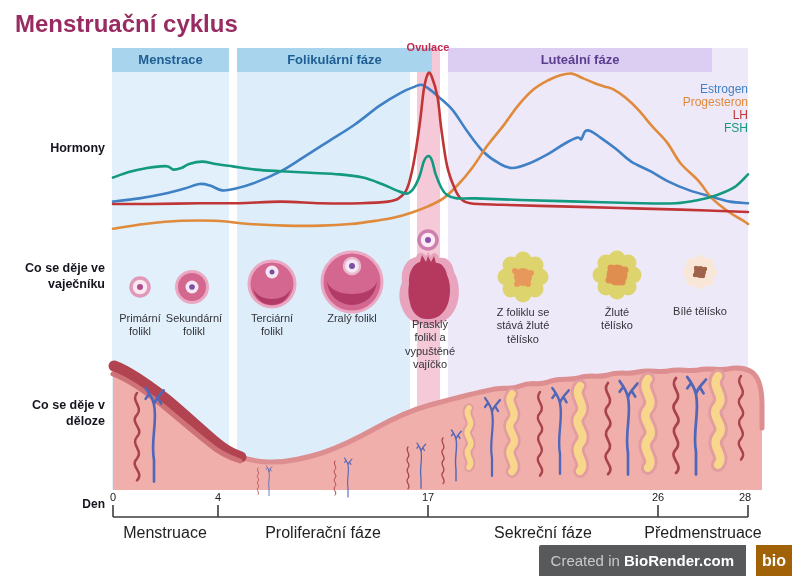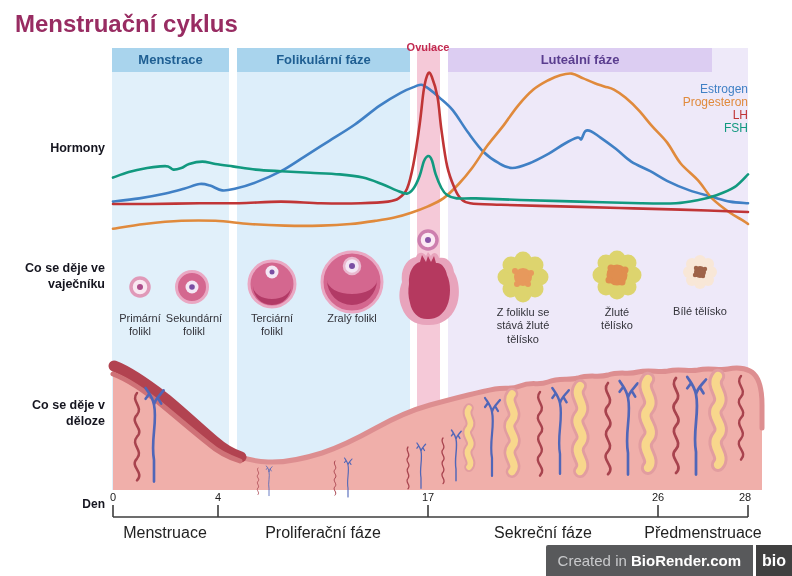--- a/index.html
+++ b/index.html
@@ -16,35 +16,35 @@
   .legend-item{position:absolute;right:44px;text-align:right;font-size:12px;line-height:13px;}
   .follicle-label{position:absolute;transform:translateX(-50%);text-align:center;
                   font-size:11px;line-height:1.22;color:#33333a;white-space:pre-line;}
   .tick-label{position:absolute;top:491px;transform:translateX(-50%);font-size:11px;color:#222;}
   .phase-label{position:absolute;top:524px;transform:translateX(-50%);font-size:16px;color:#222;}
   .layer{position:absolute;left:0;top:0;pointer-events:none;}
   .footer{position:absolute;right:0;bottom:0;height:31px;display:flex;align-items:stretch;}
   .footer .credit{background:#58595b;color:#c9cacc;font-size:15px;line-height:31px;
                   padding:0 12px;border-radius:2px 0 0 0;text-align:right;}
   .footer .credit b{color:#ffffff;}
-  .footer .logo{width:36px;margin-left:3px;background:#404040;color:#fff;font-weight:bold;
+  .footer .logo{width:36px;margin-left:10px;background:#a16207;color:#fff;font-weight:bold;
                 font-size:16px;line-height:31px;text-align:center;}
 </style>
 </head>
 <body>
 
 <div class="stage">
 
   <div class="band" style="left:112px;width:117px;background:#e1f0fa;"></div>
   <div class="band" style="left:237px;width:173px;background:#ddeefa;"></div>
   <div class="band" style="left:417px;width:23px;background:#f5c9d8;"></div>
   <div class="band" style="left:448px;width:300px;background:#eee9f9;"></div>
 
   <div class="band-head" style="left:112px;width:117px;background:#a9d4ed;color:#1e5e92;">Menstrace</div>
-  <div class="band-head" style="left:237px;width:173px;background:#a9d4ed;color:#1e5e92;">Folikulární fáze</div>
+  <div class="band-head" style="left:237px;width:195px;background:#a9d4ed;color:#1e5e92;">Folikulární fáze</div>
   <div class="band-head" style="left:448px;width:264px;background:#dccdf2;color:#5a3d8f;">Luteální fáze</div>
 
   <svg class="layer" width="792" height="576" viewBox="0 0 792 576">
     <defs>
       <g id="vM">
           <path d="M0,0 C-6,7 6,12 0,19 C-7,26 7,31 0,38 C-6,45 6,50 0,57 C-7,64 7,69 0,76" fill="none" stroke="#a8434e" stroke-width="2.2" stroke-linecap="round"></path>
         </g>
       <g id="vB">
           <path d="M-7,0 C-3,6 -1,8 0,14 M8,2 C4,7 1,9 0,14 M3,8 L6,13 M-4,5 L-7,9 M0,14 C3,28 -3,44 0,60 L0,78" fill="none" stroke="#5066b8" stroke-width="2.2" stroke-linecap="round"></path>
         </g>
@@ -202,20 +202,24 @@
   <div class="legend-item" style="top: 109px; color: rgb(192, 53, 54);">LH</div>
   <div class="legend-item" style="top: 122px; color: rgb(18, 153, 127);">FSH</div>
 
   <div class="follicle-label" style="left:140px;top:312px;">Primární
 folikl</div>
   <div class="follicle-label" style="left:194px;top:312px;">Sekundární
 folikl</div>
   <div class="follicle-label" style="left:272px;top:312px;">Terciární
 folikl</div>
   <div class="follicle-label" style="left:352px;top:312px;">Zralý folikl</div>
+  <div class="follicle-label" style="left:430px;top:318px;">Prasklý
+folikl a
+vypuštěné
+vajíčko</div>
   <div class="follicle-label" style="left:523px;top:306px;">Z foliklu se
 stává žluté
 tělísko</div>
   <div class="follicle-label" style="left:617px;top:306px;">Žluté
 tělísko</div>
   <div class="follicle-label" style="left:700px;top:305px;">Bílé tělísko</div>
 
   <div class="tick-label" style="left:113px;">0</div>
   <div class="tick-label" style="left:218px;">4</div>
   <div class="tick-label" style="left:428px;">17</div>

